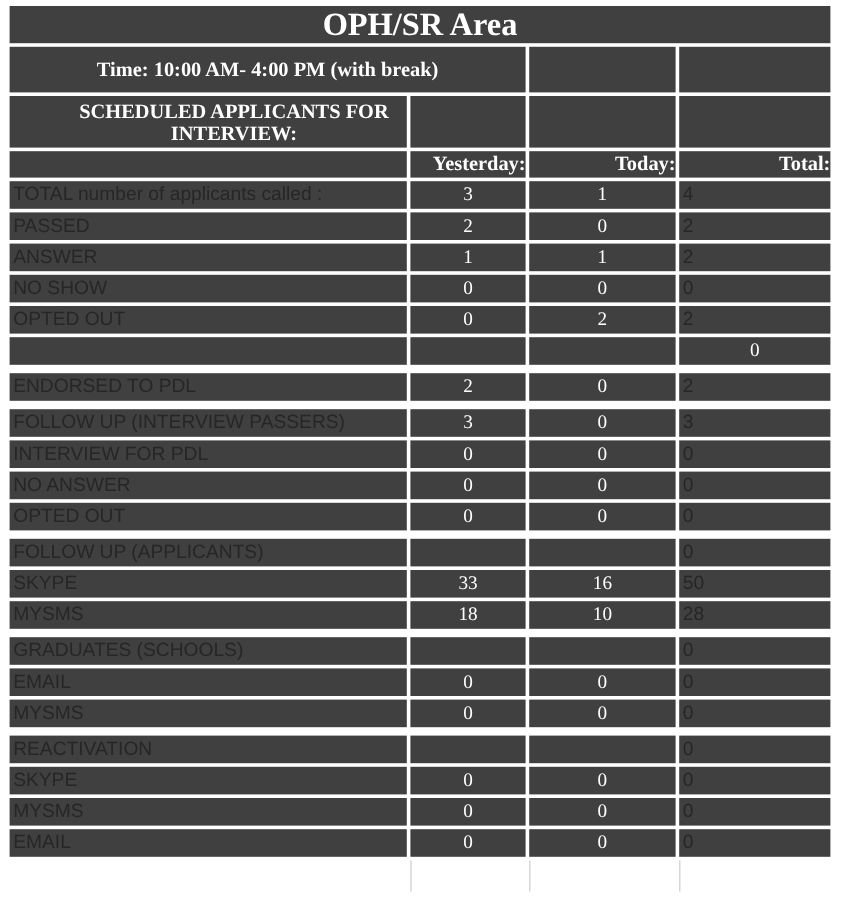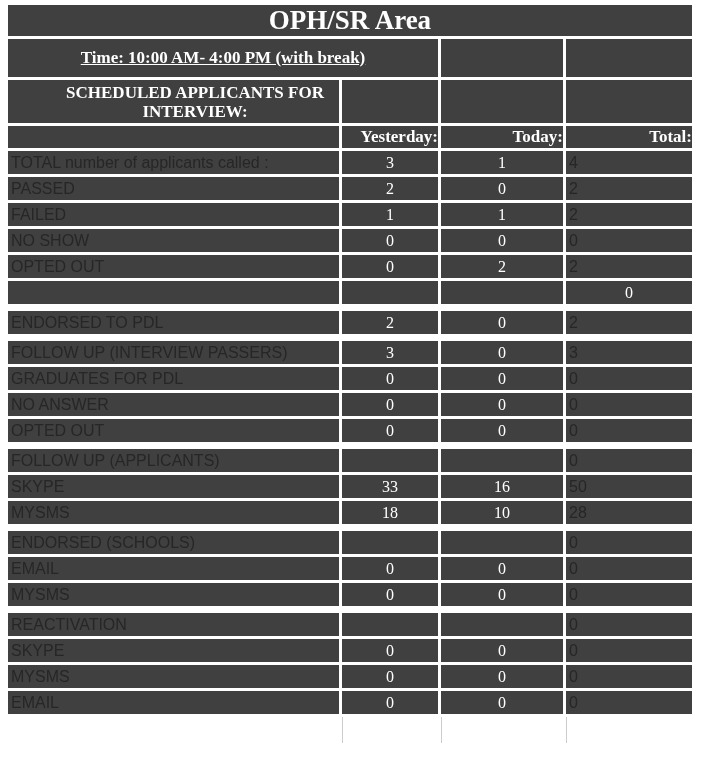--- a/index.html
+++ b/index.html
@@ -34,21 +34,21 @@
     vertical-align:middle;
   }
   tr.title-row td{
     height:29px;
     text-align:center;
     font-family:"Liberation Serif",serif;
     font-weight:bold;
     font-size:27px;
     color:var(--value-color);
   }
-  tr.time-row td{height:38px;text-decoration:underline;}
+  tr.time-row td{height:38px;}
   tr.time-row td.merged{
     text-align:center;
     font-family:"Liberation Serif",serif;
     font-weight:bold;
     font-size:17px;
     color:var(--value-color);
   }
   tr.section-row td{height:43px;}
   tr.section-row td.section-cell{
     text-align:center;
@@ -139,21 +139,21 @@
         <td class="value-cell">1</td>
         <td class="total-cell">4</td>
       </tr>
       <tr class="data-row">
         <td class="label-cell">PASSED</td>
         <td class="value-cell">2</td>
         <td class="value-cell">0</td>
         <td class="total-cell">2</td>
       </tr>
       <tr class="data-row">
-        <td class="label-cell">FAILED</td>
+        <td class="label-cell">ANSWER</td>
         <td class="value-cell">1</td>
         <td class="value-cell">1</td>
         <td class="total-cell">2</td>
       </tr>
       <tr class="data-row">
         <td class="label-cell">NO SHOW</td>
         <td class="value-cell">0</td>
         <td class="value-cell">0</td>
         <td class="total-cell">0</td>
       </tr>
@@ -181,21 +181,21 @@
       <tr class="spacer-row">
         <td colspan="4"></td>
       </tr>
       <tr class="data-row">
         <td class="label-cell">FOLLOW UP (INTERVIEW PASSERS)</td>
         <td class="value-cell">3</td>
         <td class="value-cell">0</td>
         <td class="total-cell">3</td>
       </tr>
       <tr class="data-row">
-        <td class="label-cell">GRADUATES FOR PDL</td>
+        <td class="label-cell">INTERVIEW FOR PDL</td>
         <td class="value-cell">0</td>
         <td class="value-cell">0</td>
         <td class="total-cell">0</td>
       </tr>
       <tr class="data-row">
         <td class="label-cell">NO ANSWER</td>
         <td class="value-cell">0</td>
         <td class="value-cell">0</td>
         <td class="total-cell">0</td>
       </tr>
@@ -223,21 +223,21 @@
       <tr class="data-row">
         <td class="label-cell">MYSMS</td>
         <td class="value-cell">18</td>
         <td class="value-cell">10</td>
         <td class="total-cell">28</td>
       </tr>
       <tr class="spacer-row">
         <td colspan="4"></td>
       </tr>
       <tr class="data-row">
-        <td class="label-cell">ENDORSED (SCHOOLS)</td>
+        <td class="label-cell">GRADUATES (SCHOOLS)</td>
         <td class="value-cell"></td>
         <td class="value-cell"></td>
         <td class="total-cell">0</td>
       </tr>
       <tr class="data-row">
         <td class="label-cell">EMAIL</td>
         <td class="value-cell">0</td>
         <td class="value-cell">0</td>
         <td class="total-cell">0</td>
       </tr>

